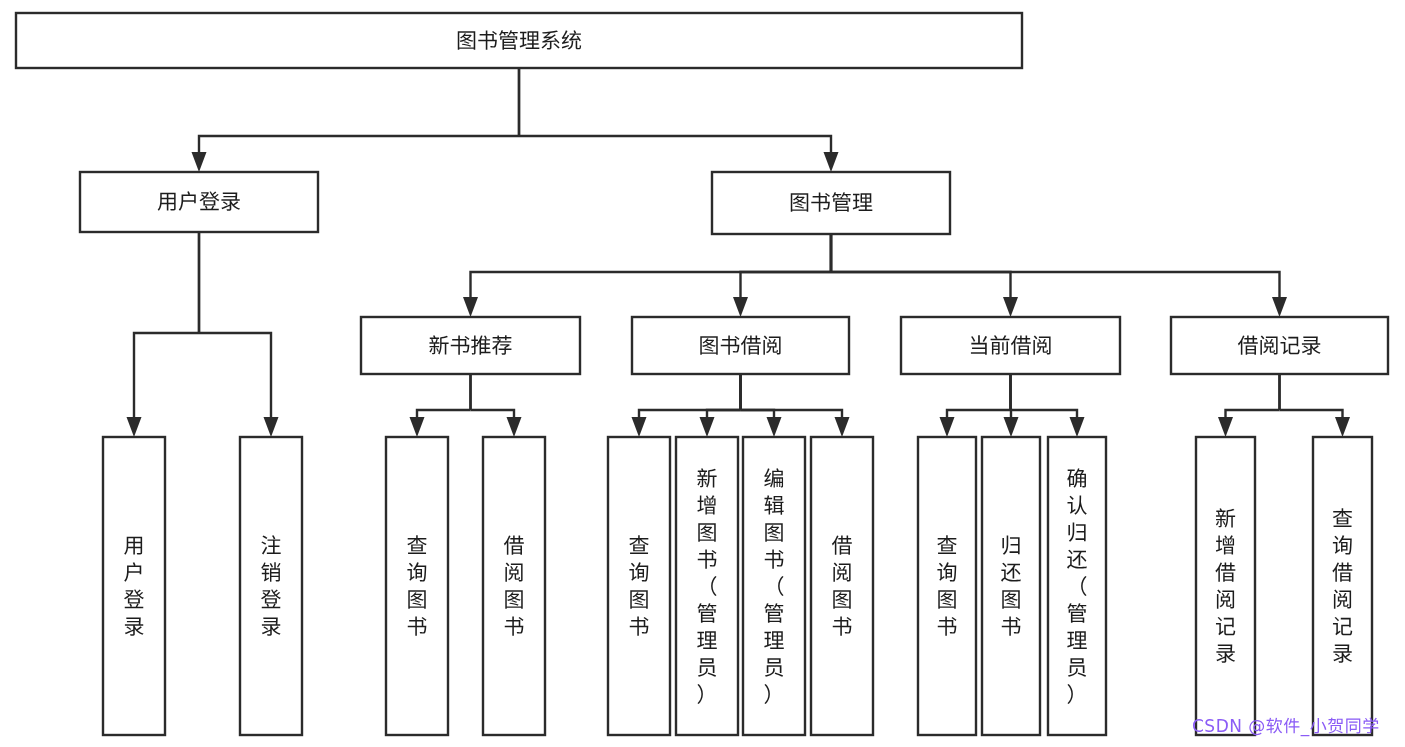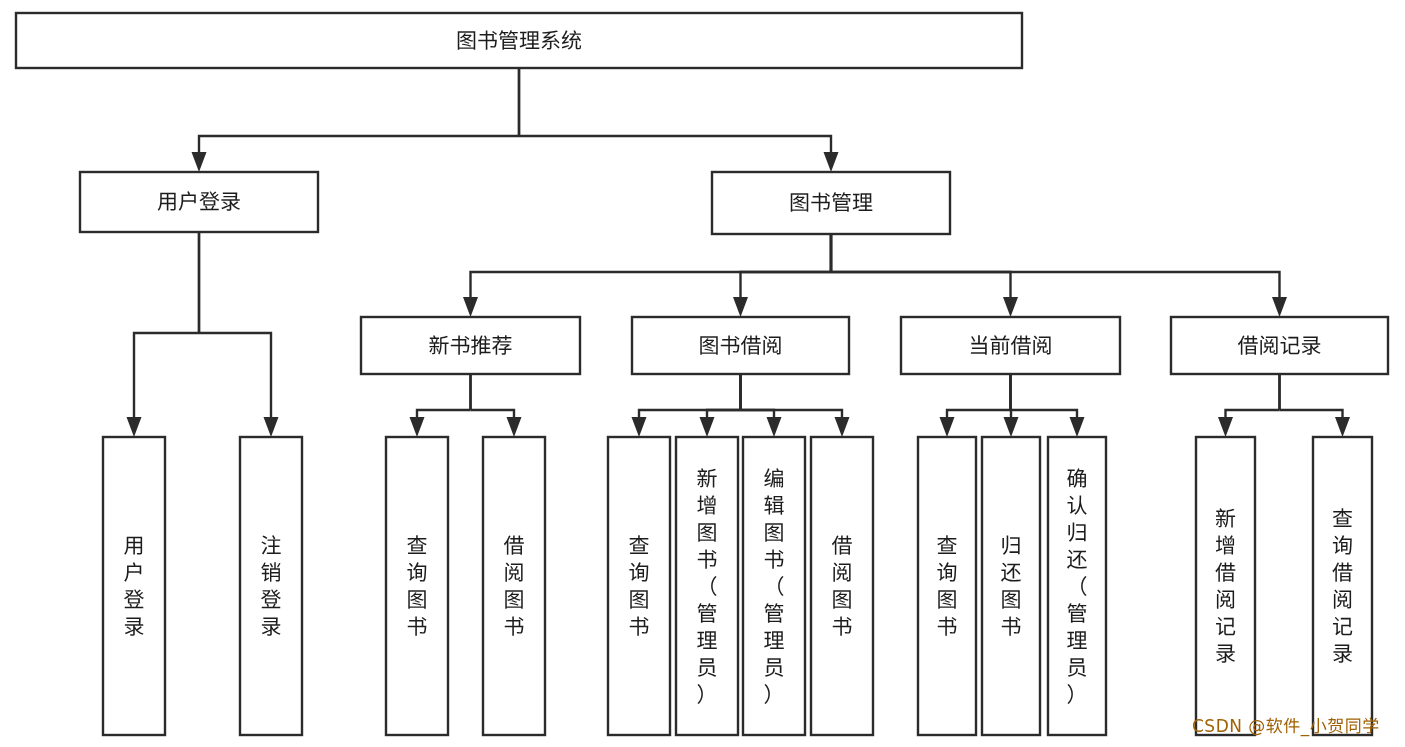--- a/index.html
+++ b/index.html
@@ -56,21 +56,21 @@
     font-family: "DejaVu Sans", "Liberation Sans", sans-serif;
     font-size: 21px;
     fill: #1c1c1c;
     text-anchor: middle;
     white-space: pre;
   }
   .watermark-text {
     position: absolute;
     font-family: "DejaVu Sans", "Liberation Sans", sans-serif;
     font-size: 17px;
-    color: #a16207;
+    color: #8b5cf6;
     letter-spacing: 0.5px;
     white-space: nowrap;
     pointer-events: none;
     user-select: none;
   }
 </style>
 </head>
 <body>
 
 <div id="diagram-root">

